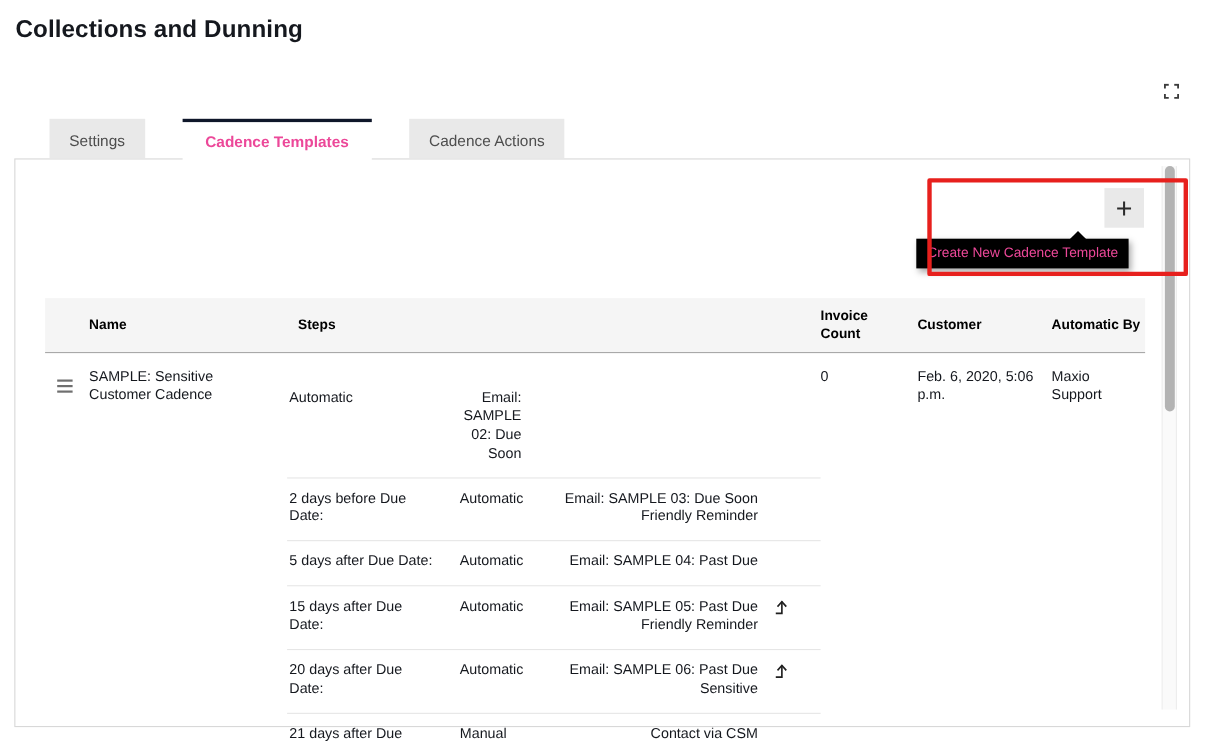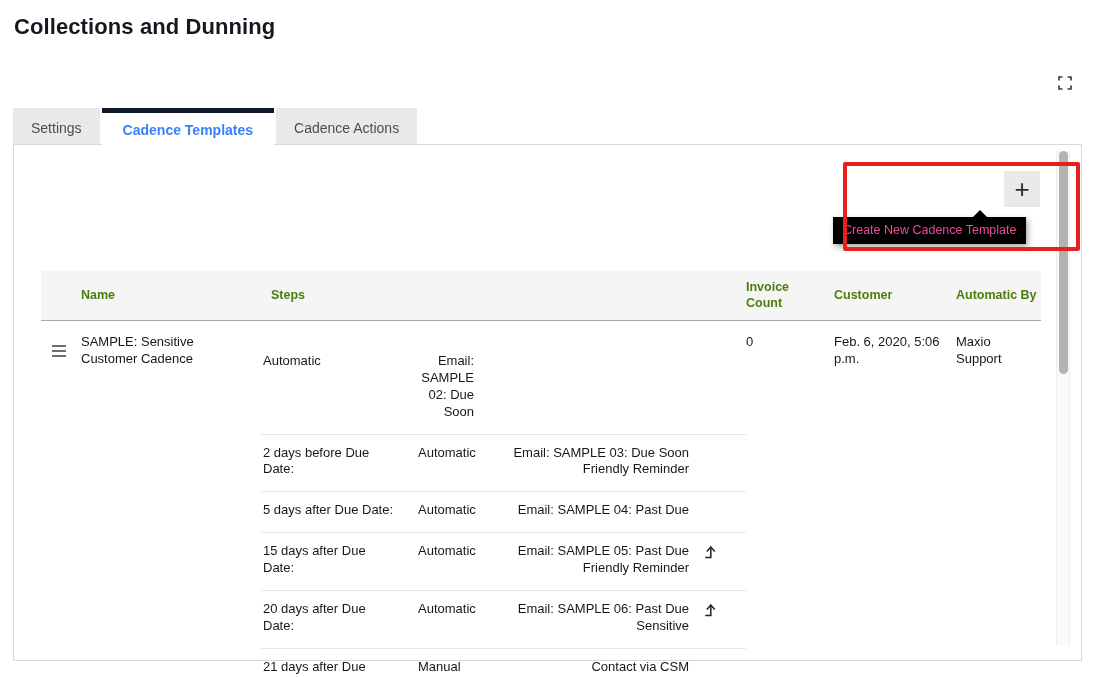--- a/index.html
+++ b/index.html
@@ -7,22 +7,22 @@
     font-family:"Liberation Sans", sans-serif; color:#15181e; overflow:hidden; position:relative; }
 
   .page-title { position:absolute; left:14px; top:14px; font-size:22px; font-weight:700; color:#15181e; letter-spacing:.1px; }
 
   .fullscreen-btn { position:absolute; left:1055px; top:73px; width:20px; height:20px;
     display:flex; align-items:center; justify-content:center; cursor:pointer; background:none; border:none; }
 
   
   .tabs { position:absolute; left:13px; top:108px; display:flex; z-index:3; align-items:flex-start; }
   .tab { height:36px; padding:0 18px; margin-right:2px; display:flex; align-items:center;
-    background:#e9e9e9; color:#4d4d4d; font-size:14px; border-top:3px solid transparent; cursor:pointer; white-space:nowrap; }
-  .tab.active { height:38px; background:#ffffff; color:#3b82f6; font-weight:700; border-top:5px solid #0f172a; padding:0 21px; }
+    background:#e9e9e9; color:#4d4d4d; font-size:14px; border-top:3px solid transparent; cursor:pointer; white-space:nowrap;margin-left:32px; }
+  .tab.active { height:38px; background:#ffffff; color:#ec4899; font-weight:700; border-top:3px solid #0f172a; padding:0 21px; }
 
   
   .panel { position:absolute; left:13px; top:144px; width:1069px; height:517px;
     border:1px solid #d8d8d8; background:#ffffff; }
 
   .add-btn { position:absolute; left:990px; top:26px; width:36px; height:36px; background:#e9e9e9;
     border:none; font-size:26px; font-weight:300; color:#2b2b2b; line-height:32px; text-align:center; cursor:pointer;
     font-family:"Liberation Sans", sans-serif; }
 
   .highlight-box { position:absolute; left:829px; top:17px; width:237px; height:89px;
@@ -31,21 +31,21 @@
   .tooltip { position:absolute; left:819px; top:72px; background:#000000; color:#ec4899;
     font-size:12.5px; padding:6px 10px 7px; white-space:nowrap; z-index:4;
     box-shadow:2px 3px 6px rgba(0,0,0,.35); }
   .tooltip::before { content:""; position:absolute; top:-7px; left:139px; width:0; height:0;
     border-left:8px solid transparent; border-right:8px solid transparent; border-bottom:8px solid #000000; }
 
   
   .table { position:absolute; left:27px; top:126px; width:1000px; font-size:13px; }
   .grid-cols { display:grid; grid-template-columns:40px 180px 485px 88px 122px 85px; }
   .thead { background:#f5f5f5; border-bottom:1px solid #a9a9a9; min-height:50px; align-items:center;
-    font-size:12.5px; font-weight:700; color:#4d7c0f; }
+    font-size:12.5px; font-weight:700; color:#000000; }
   .th { padding-right:28px; line-height:1.25; }
 
   .trow { padding-top:12px; align-items:start; }
   .handle-cell { padding-left:11px; padding-top:2px; }
   .drag-handle { display:inline-flex; flex-direction:column; gap:3px; cursor:grab; }
   .drag-handle span { display:block; width:14px; height:2px; background:#6f6f6f; }
   .name-cell { padding-right:8px; line-height:1.32; }
   .plain-cell { padding-right:10px; line-height:1.32; }
   .narrow-cell { padding-right:24px; line-height:1.32; }
 

